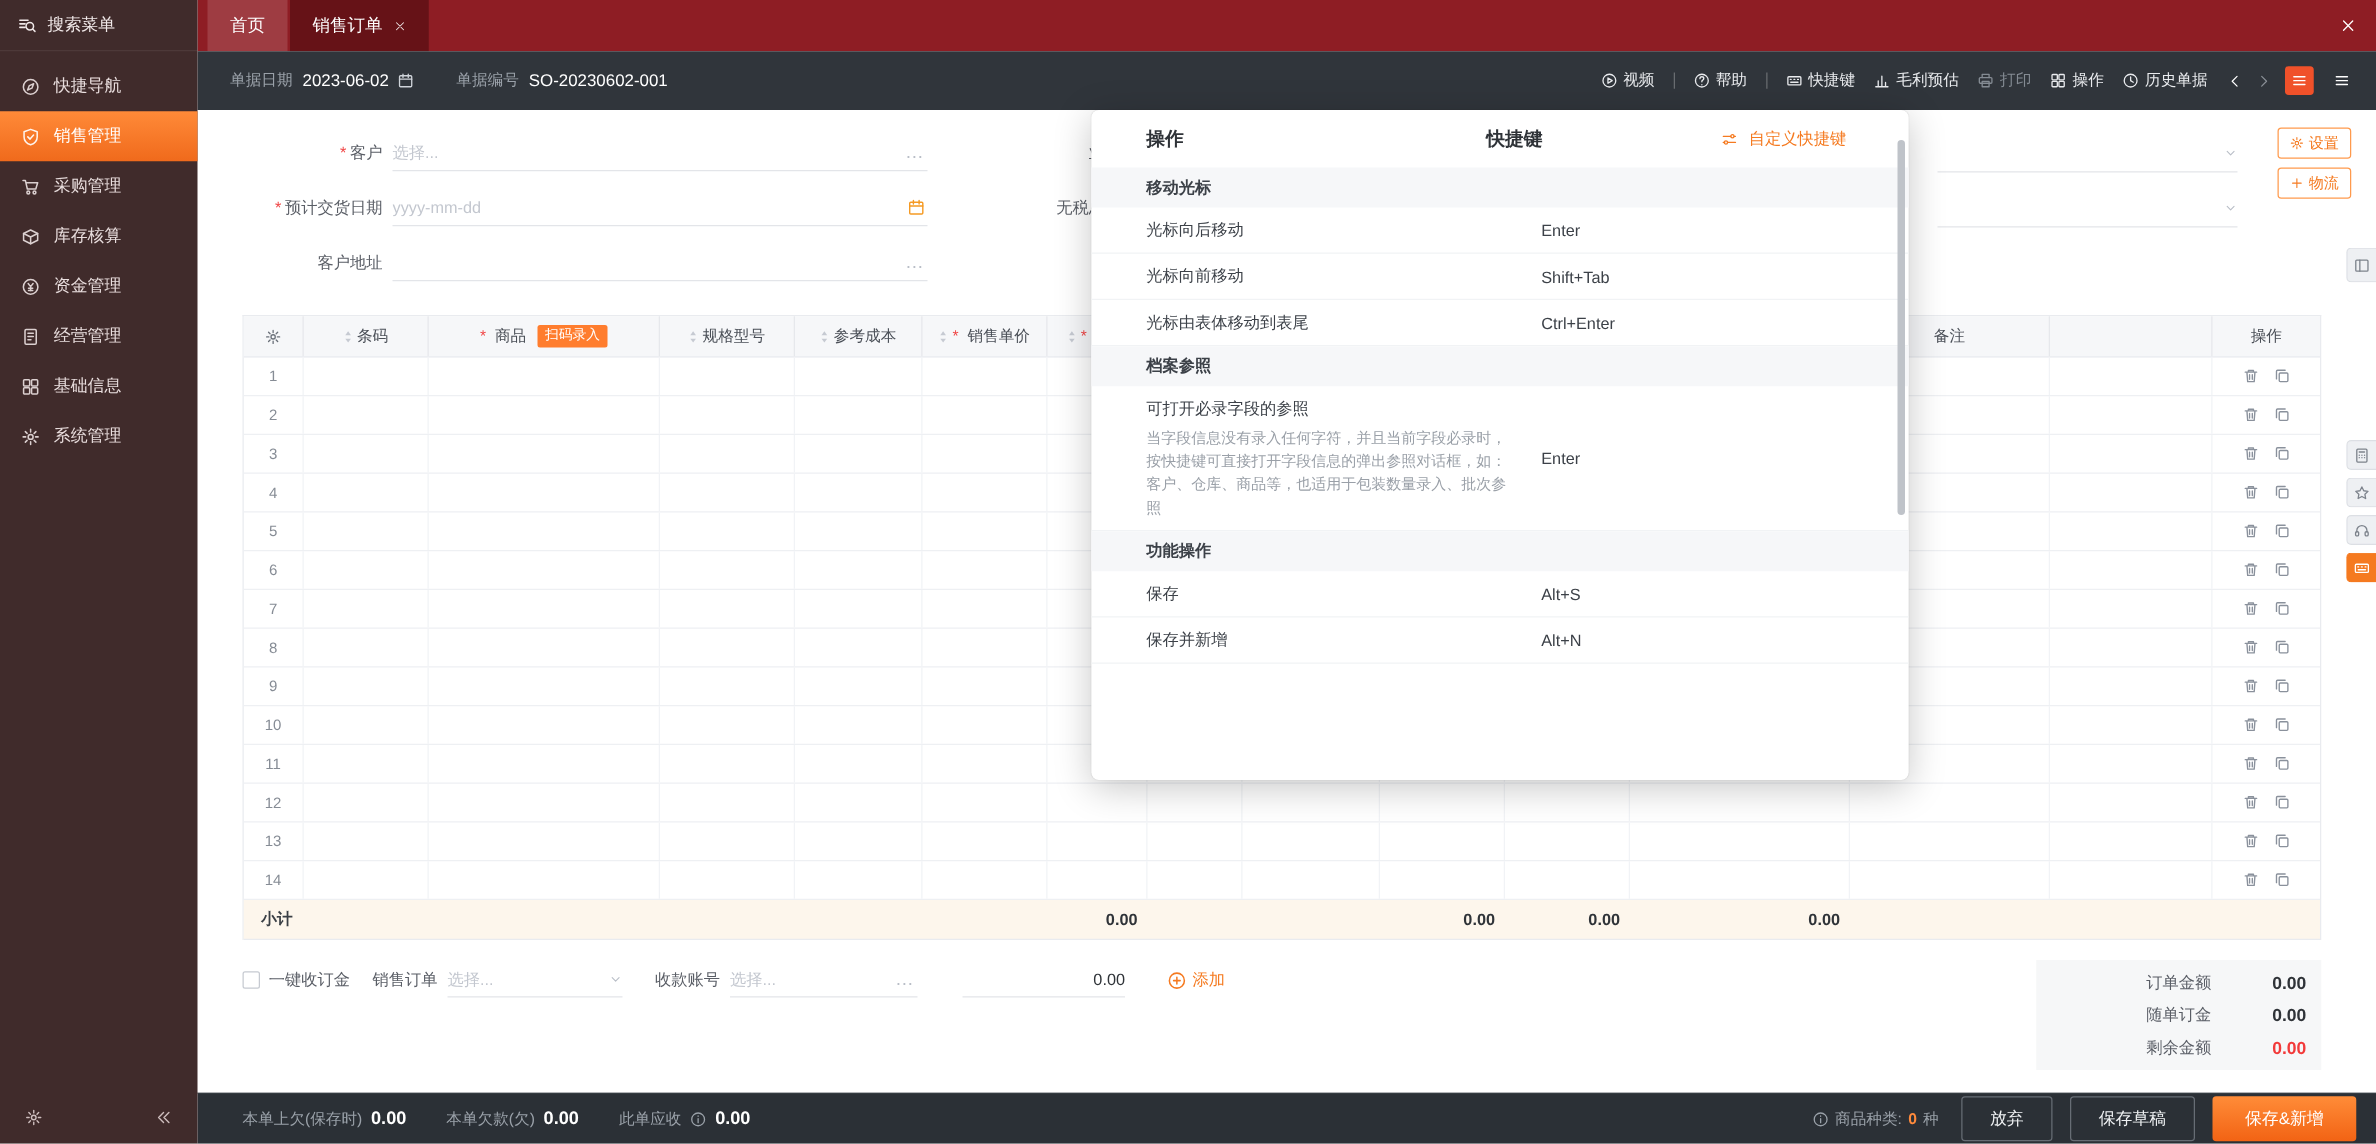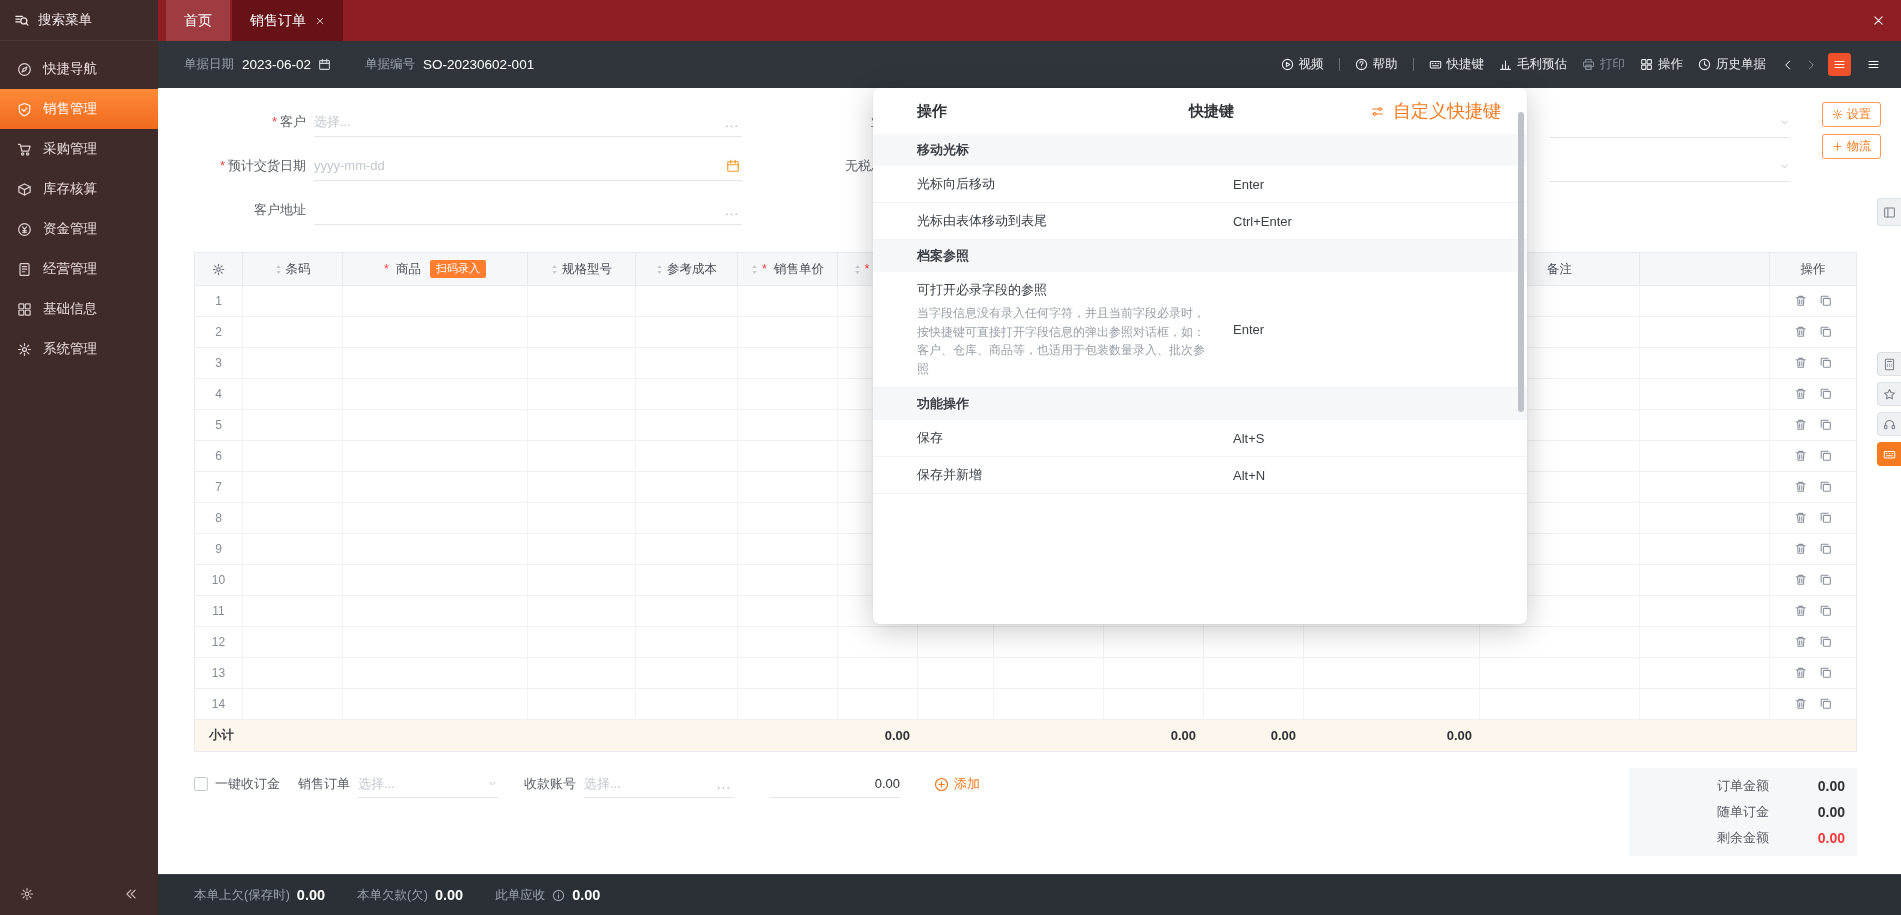--- a/index.html
+++ b/index.html
@@ -134,21 +134,21 @@
 .st-buttons{display:flex;align-items:center;gap:14px;}
 .btn{border-radius:3px;font-size:13.5px;padding:8px 22px;cursor:pointer;white-space:nowrap;}
 .btn.ghost{background:transparent;border:1px solid #676d75;color:#f0f2f4;}
 .btn.primary{background:linear-gradient(180deg,#ff8c38,#f26314);border:0;color:#fff;padding:9px 26px;}
 
 
 .popup{position:absolute;left:873px;top:88px;width:654px;height:536px;background:#fff;border-radius:6px;box-shadow:0 6px 30px rgba(0,0,0,.22),0 0 1px rgba(0,0,0,.15);z-index:50;overflow:hidden;}
 .sc-head{display:flex;align-items:center;height:46px;}
 .h-op{width:316px;flex:0 0 316px;padding-left:44px;font-weight:bold;font-size:15px;color:#2f3338;}
 .h-key{font-weight:bold;font-size:15px;color:#2f3338;}
-.h-link{margin-left:auto;margin-right:26px;color:#f57a20;display:flex;align-items:center;gap:9px;font-size:18px;cursor:pointer;}
+.h-link{margin-left:auto;margin-right:50px;color:#f57a20;display:flex;align-items:center;gap:9px;font-size:13px;cursor:pointer;}
 .h-link svg{width:13px;height:13px;}
 .sc-sec{height:32px;line-height:32px;background:#f6f7f9;padding-left:44px;color:#3c4148;font-weight:bold;font-size:13px;}
 .sc-row{display:flex;align-items:center;padding:9px 30px 9px 44px;border-bottom:1px solid #f1f3f5;}
 .sc-left{width:316px;flex:0 0 316px;padding-right:24px;}
 .sc-name{color:#3c4148;font-size:13px;}
 .sc-desc{color:#9aa0a8;font-size:12px;line-height:1.55;margin-top:5px;}
 .sc-key{color:#3c4148;font-size:13px;}
 .sc-scroll{position:absolute;right:3px;top:24px;width:6px;height:300px;background:#bfc3c9;border-radius:3px;cursor:pointer;}
 
 
@@ -1036,20 +1036,38 @@
             <span class="st-label">此单应收</span>
             <span class="icon st-ico">
               <svg viewBox="0 0 16 16" width="16" height="16" fill="none" stroke="currentColor" stroke-width="1.3" stroke-linecap="round" stroke-linejoin="round">
                 <circle cx="8" cy="8" r="6.3"></circle>
                 <path d="M8 7.2v4M8 4.6v.3"></path>
               </svg>
             </span>
             <span class="st-value">0.00</span>
           </div>
         </div>
+      <div class="st-right">
+        <div class="goods">
+          <span class="icon st-ico">
+              <svg viewBox="0 0 16 16" width="16" height="16" fill="none" stroke="currentColor" stroke-width="1.3" stroke-linecap="round" stroke-linejoin="round">
+                <circle cx="8" cy="8" r="6.3"></circle>
+                <path d="M8 7.2v4M8 4.6v.3"></path>
+              </svg>
+            </span>
+          <span>商品种类:</span>
+          <span class="num">0</span>
+          <span>种</span>
+        </div>
+        <div class="st-buttons" id="st-buttons">
+            <button class="btn ghost">放弃</button>
+            <button class="btn ghost">保存草稿</button>
+            <button class="btn primary">保存&amp;新增</button>
+          </div>
+      </div>
     </footer>
 
   </div>
 </div>
 
 <div class="popup">
   <div class="sc-head">
     <div class="h-op">操作</div>
     <div class="h-key">快捷键</div>
     <div class="h-link">
@@ -1063,20 +1081,26 @@
       <span>自定义快捷键</span>
     </div>
   </div>
   <div id="sc-rows">
       <div class="sc-sec">移动光标</div>
       <div class="sc-row">
         <div class="sc-left">
           <div class="sc-name">光标向后移动</div>
         </div>
         <div class="sc-key">Enter</div>
+      </div>
+      <div class="sc-row">
+        <div class="sc-left">
+          <div class="sc-name">光标向前移动</div>
+        </div>
+        <div class="sc-key">Shift+Tab</div>
       </div>
       <div class="sc-row">
         <div class="sc-left">
           <div class="sc-name">光标由表体移动到表尾</div>
         </div>
         <div class="sc-key">Ctrl+Enter</div>
       </div>
       <div class="sc-sec">档案参照</div>
       <div class="sc-row">
         <div class="sc-left">

